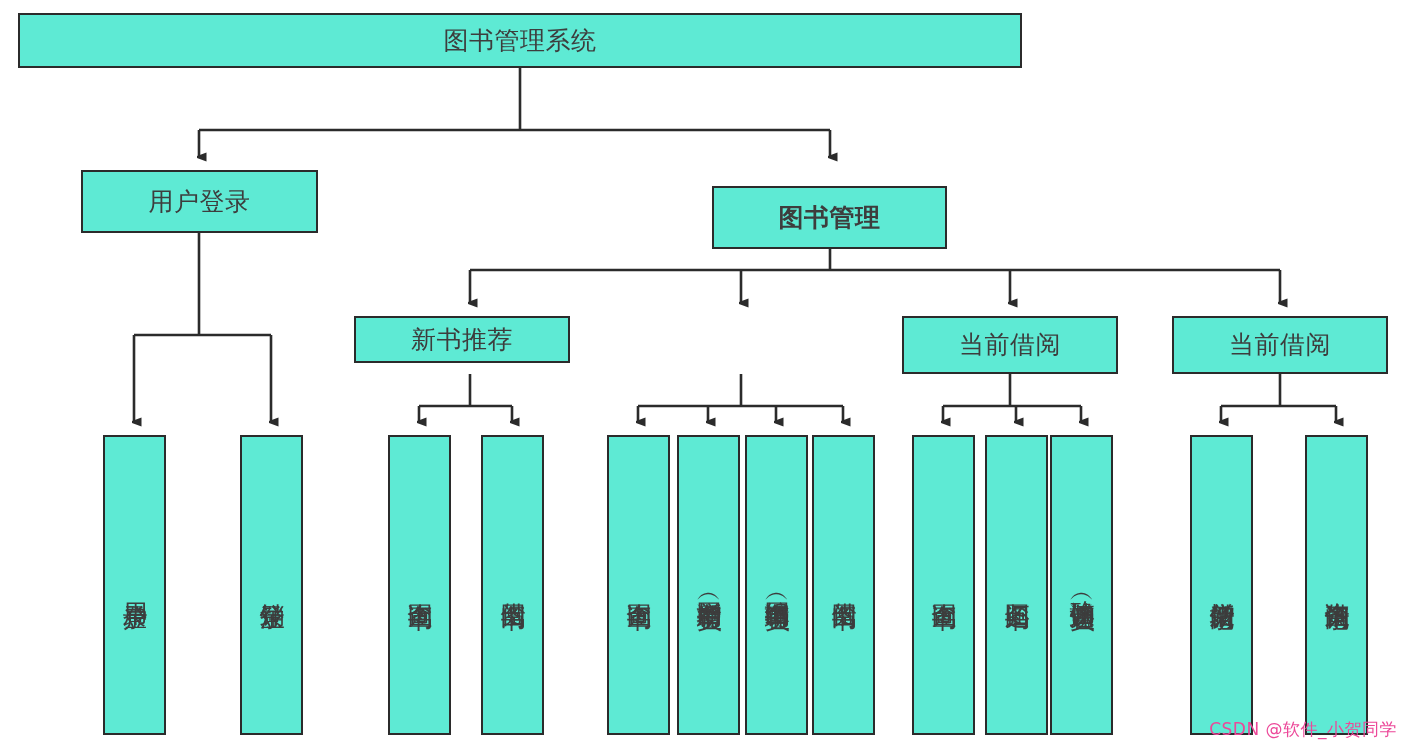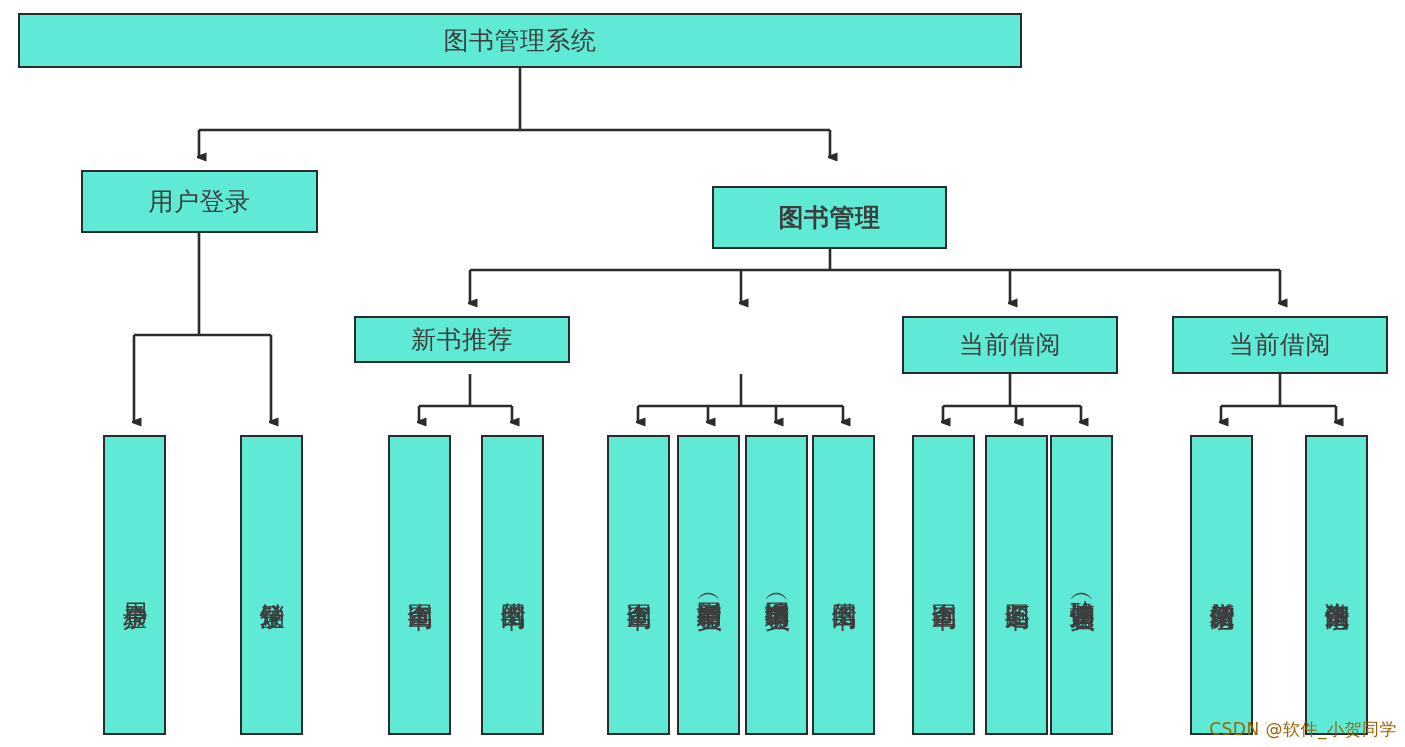--- a/index.html
+++ b/index.html
@@ -63,21 +63,21 @@
     line-height: 1.06;
     letter-spacing: 1px;
     white-space: normal;
     max-height: 100%;
   }
   .watermark {
     position: absolute;
     right: 8px;
     bottom: 6px;
     font-size: 17px;
-    color: #a16207;
+    color: #ec4899;
     letter-spacing: 0.5px;
     white-space: nowrap;
   }
 </style>
 </head>
 <body>
 
 <div id="canvas">
 
   <svg id="wires" viewBox="0 0 1405 747" xmlns="http://www.w3.org/2000/svg">

